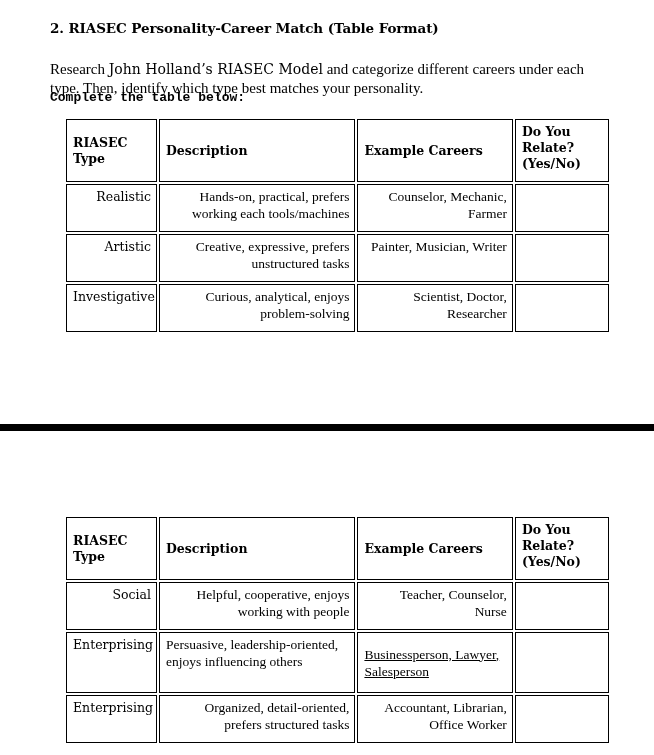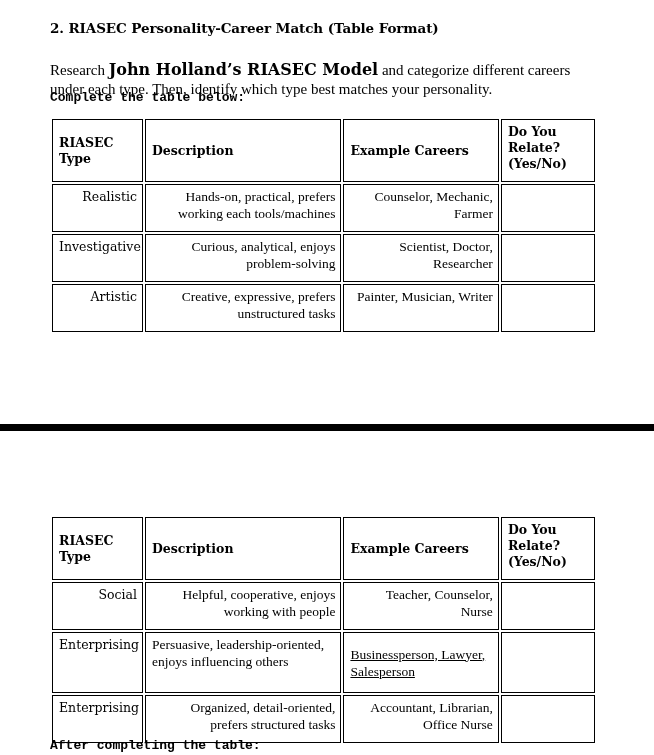--- a/index.html
+++ b/index.html
@@ -41,22 +41,22 @@
     position: absolute;
     left: 50px;
     top: 45px;
     width: 548px;
     font-size: 15px;
     line-height: 19px;
     text-align: left;
   }
   .intro-para b {
     font-family: "DejaVu Serif", "Liberation Serif", serif;
-    font-weight: bold;
-    font-size: 16px;
+    font-weight: normal;
+    font-size: 14px;
   }
 
   .prompt-bold {
     position: absolute;
     left: 50px;
     font-family: Liberation Mono, monospace;
     font-weight: bold;
     font-size: 13px;
     white-space: nowrap;
   }
@@ -69,21 +69,21 @@
     left: 0;
     top: 424px;
     width: 654px;
     height: 7px;
     background: #000000;
   }
 
   
   .riasec-table {
     position: absolute;
-    left: 50px;
+    left: 64px;
     border-collapse: separate;
     border-spacing: 2px;
     table-layout: fixed;
     width: 547px;
     font-size: 13.5px;
   }
   #table-one { top: 117px; }
   #table-two { top: 515px; }
 
   .riasec-table td,
@@ -157,29 +157,29 @@
       </tr>
     </thead>
     <tbody>
       <tr class="row-h2">
         <td class="cell-type">Realistic</td>
         <td class="cell-desc">Hands-on, practical, prefers working each tools/machines</td>
         <td class="cell-careers">Counselor, Mechanic, Farmer</td>
         <td class="cell-relate"></td>
       </tr>
       <tr class="row-h2">
+        <td class="cell-type">Artistic</td>
+        <td class="cell-desc">Creative, expressive, prefers unstructured tasks</td>
+        <td class="cell-careers">Painter, Musician, Writer</td>
+        <td class="cell-relate"></td>
+      </tr>
+      <tr class="row-h2">
         <td class="cell-type">Investigative</td>
         <td class="cell-desc">Curious, analytical, enjoys problem-solving</td>
         <td class="cell-careers">Scientist, Doctor, Researcher</td>
-        <td class="cell-relate"></td>
-      </tr>
-      <tr class="row-h2">
-        <td class="cell-type">Artistic</td>
-        <td class="cell-desc">Creative, expressive, prefers unstructured tasks</td>
-        <td class="cell-careers">Painter, Musician, Writer</td>
         <td class="cell-relate"></td>
       </tr>
     </tbody>
   </table>
 
   <div class="page-break-bar"></div>
 
   <table class="riasec-table" id="table-two">
     <colgroup>
       <col class="col-type">
@@ -204,21 +204,20 @@
       </tr>
       <tr class="row-h3">
         <td class="cell-type">Enterprising</td>
         <td class="cell-desc">Persuasive, leadership-oriented, enjoys influencing others</td>
         <td class="cell-careers v-center">Businessperson, Lawyer, Salesperson</td>
         <td class="cell-relate"></td>
       </tr>
       <tr class="row-h2">
         <td class="cell-type">Enterprising</td>
         <td class="cell-desc">Organized, detail-oriented, prefers structured tasks</td>
-        <td class="cell-careers">Accountant, Librarian, Office Nurse</td>
+        <td class="cell-careers">Accountant, Librarian, Office Worker</td>
         <td class="cell-relate"></td>
       </tr>
     </tbody>
   </table>
 
-  <div class="prompt-bold" id="after-prompt">After completing the table:</div>
 
 </div>
 
 </body></html>

